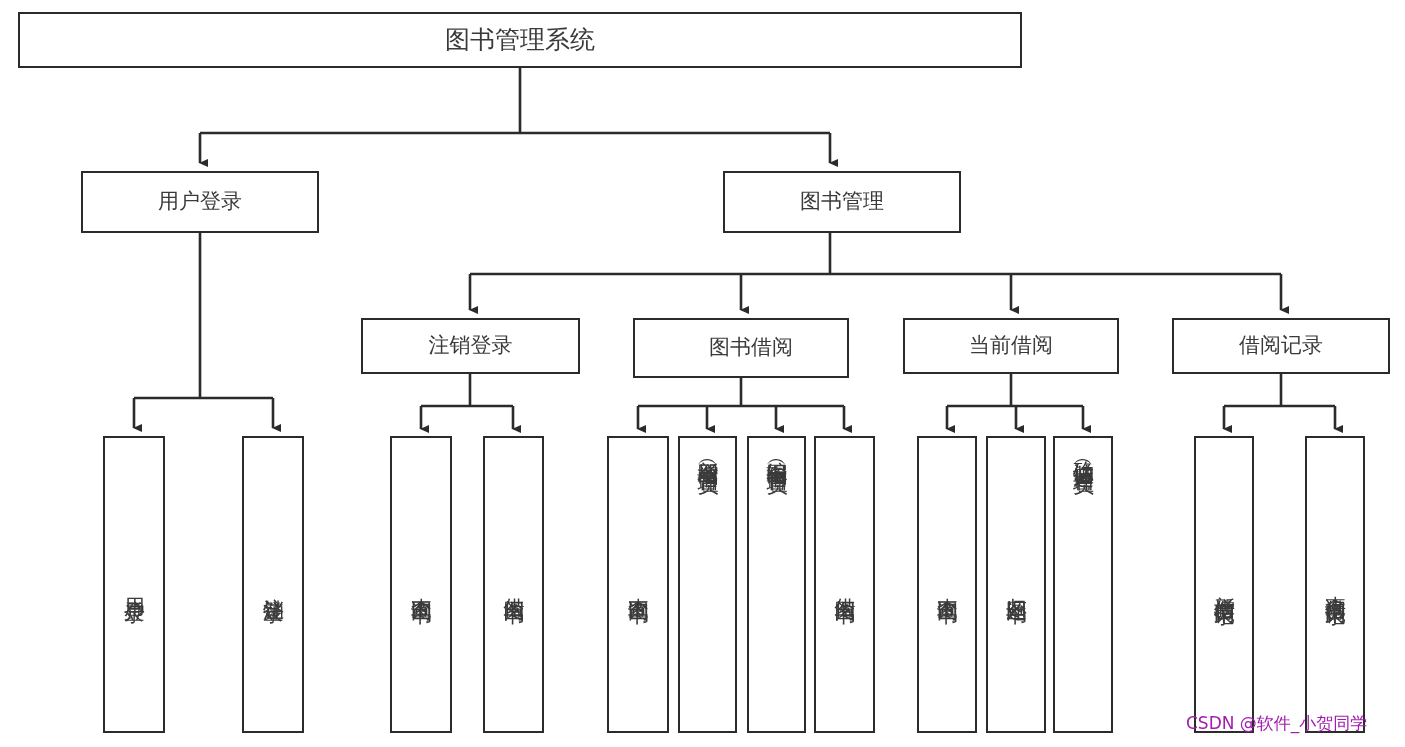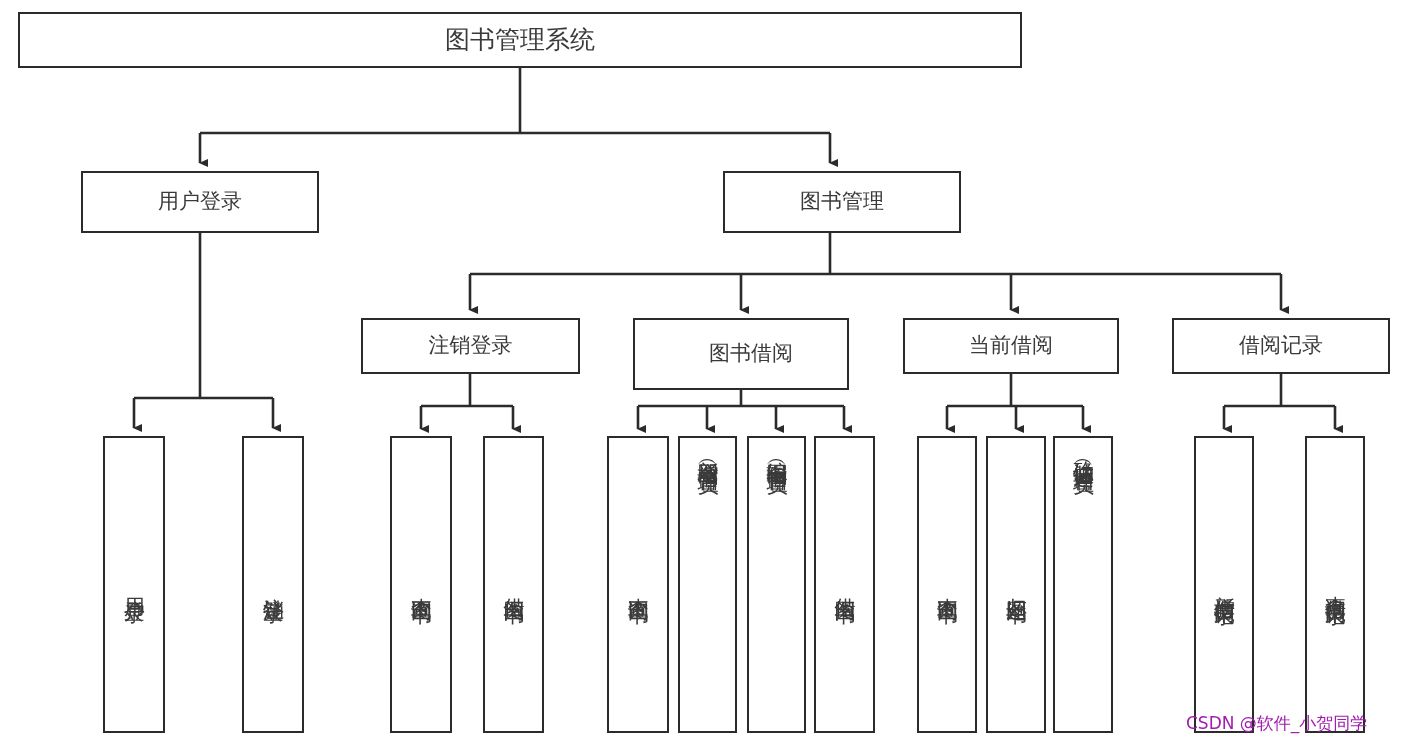--- a/index.html
+++ b/index.html
@@ -137,21 +137,21 @@
   <div class="node horiz" style="left:81px; top:171px; width:238px; height:62px;">
     <span class="label">用户登录</span>
   </div>
   <div class="node horiz" style="left:711px; top:171px; width:238px; height:62px;margin-left:12px;">
     <span class="label">图书管理</span>
   </div>
 
   <div class="node horiz" style="left:361px; top:318px; width:219px; height:56px;">
     <span class="label">注销登录</span>
   </div>
-  <div class="node horiz" style="left:633px; top:318px; width:216px; height:72px;padding-left:20px;">
+  <div class="node horiz" style="left:633px; top:318px; width:216px; height:60px;padding-left:20px;">
     <span class="label">图书借阅</span>
   </div>
   <div class="node horiz" style="left:1172px; top:318px; width:218px; height:56px;">
     <span class="label">借阅记录</span>
   </div>
   <div class="node horiz" style="left:903px; top:318px; width:216px; height:56px;">
     <span class="label">当前借阅</span>
   </div>
 
   <div class="node vert centered" style="left:103px; top:436px; width:62px; height:297px;">

